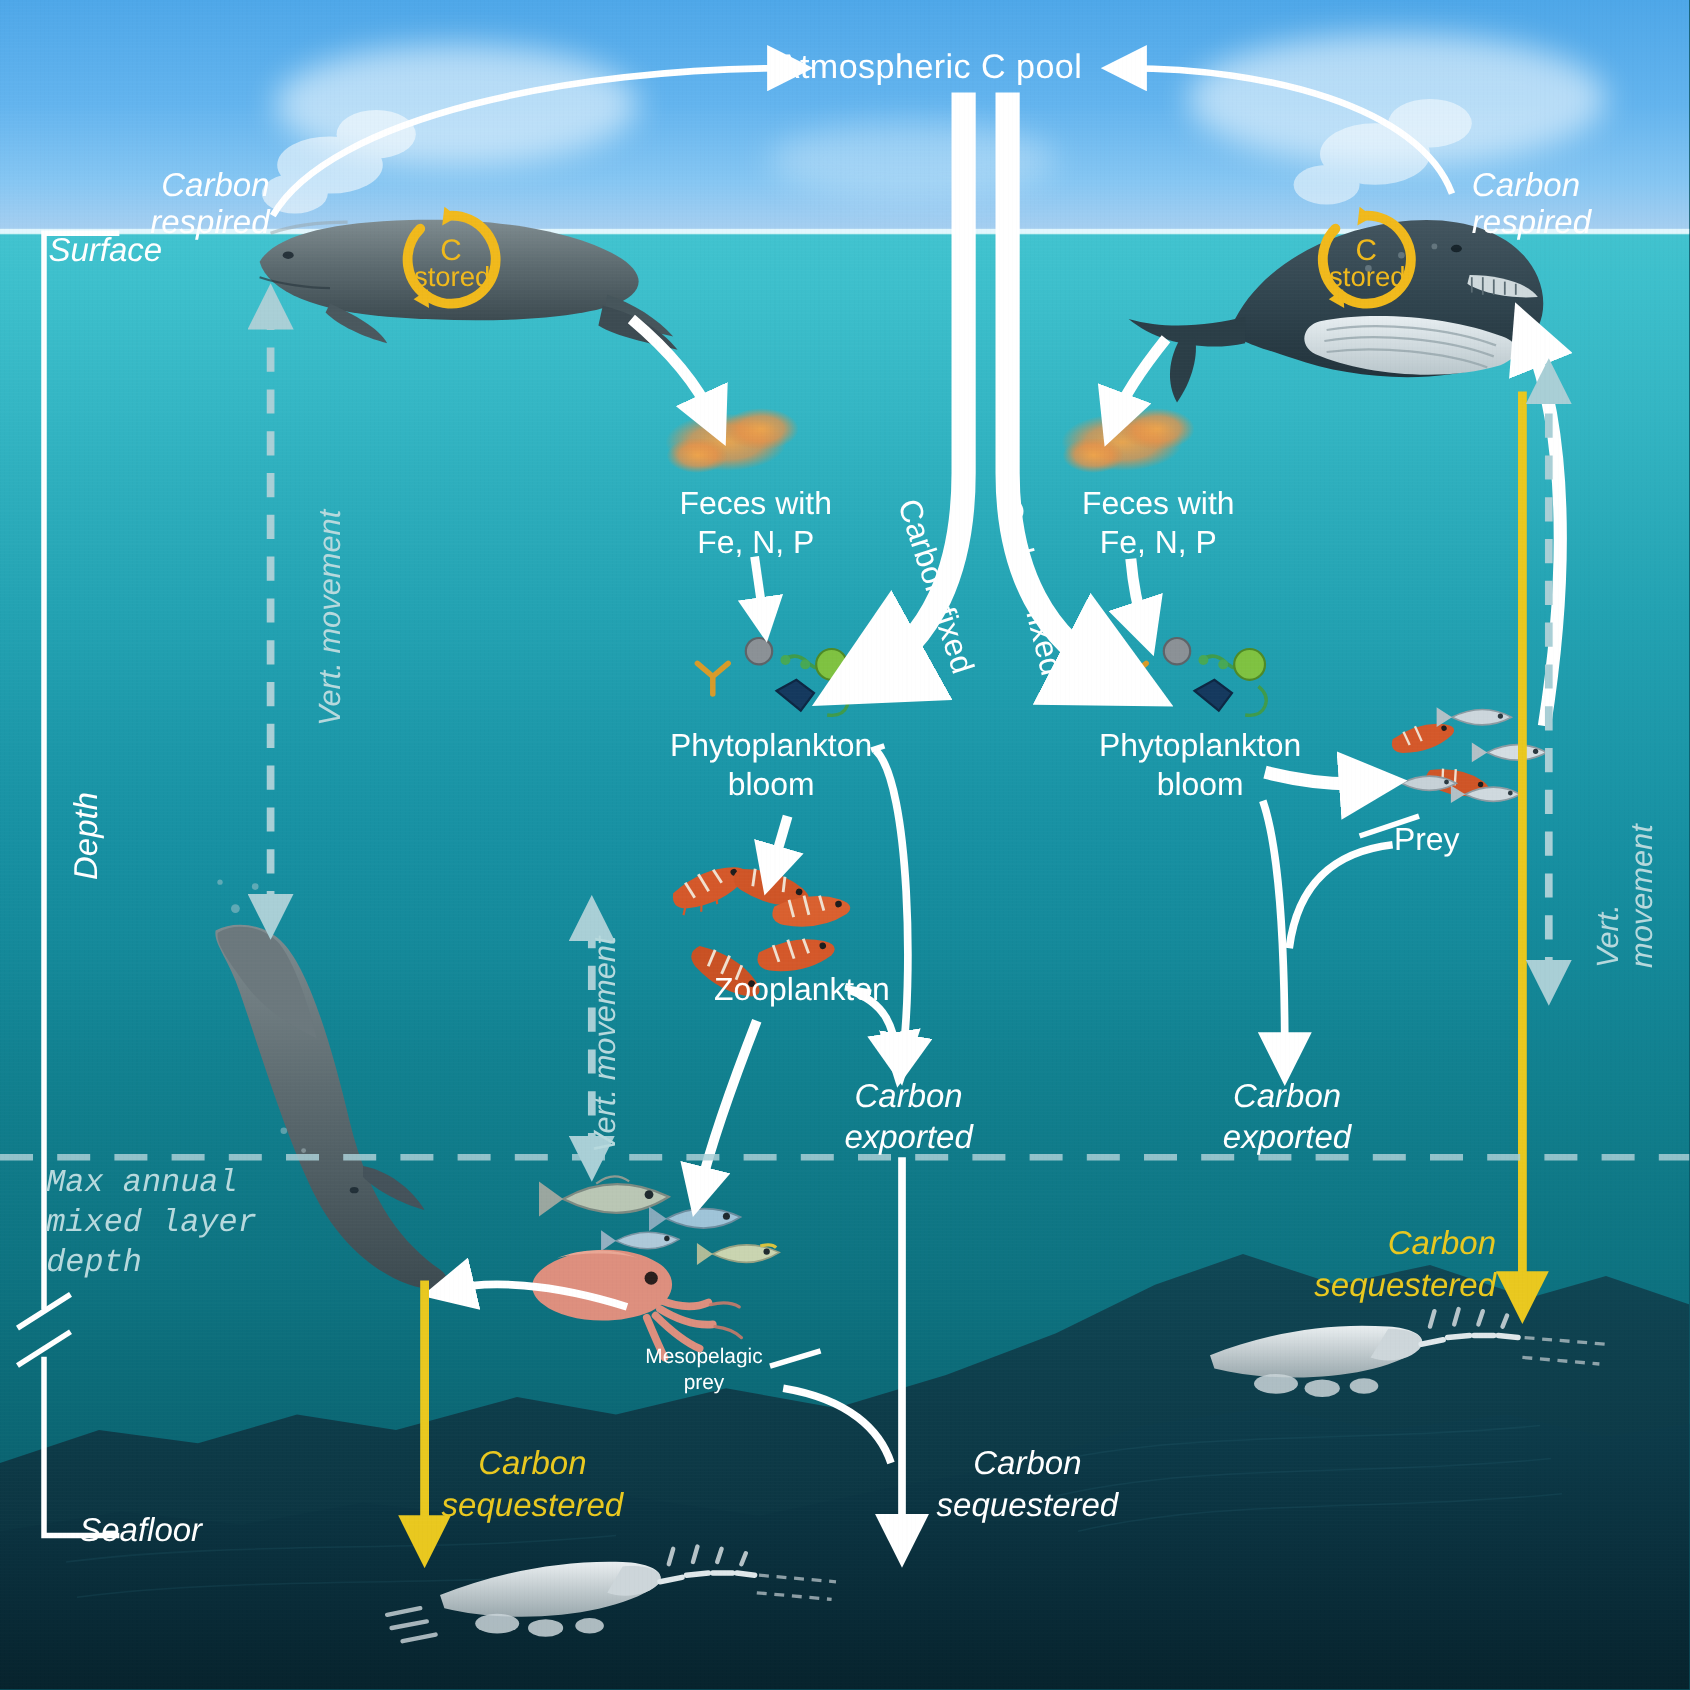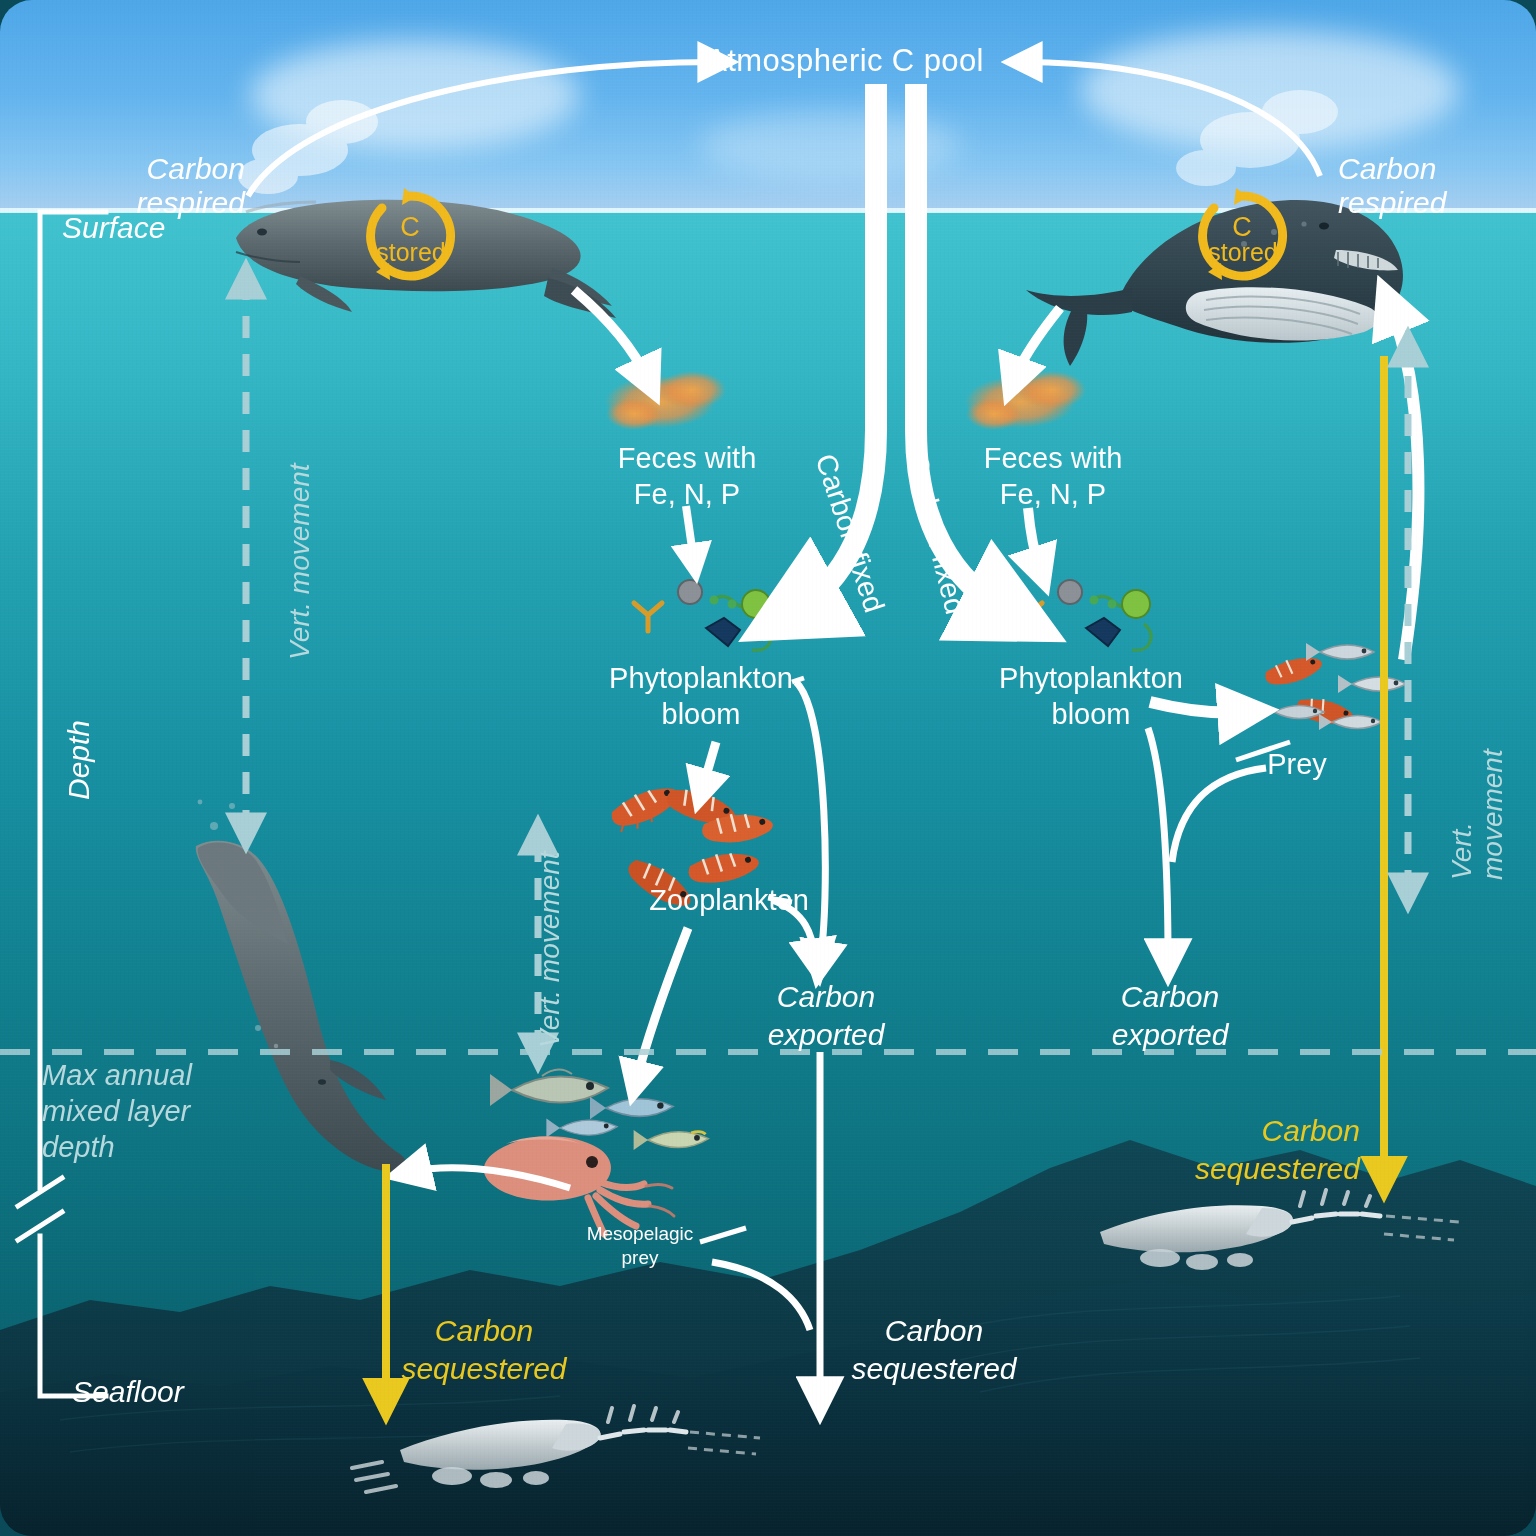--- a/index.html
+++ b/index.html
@@ -1,20 +1,19 @@
 <!DOCTYPE html>
 <html><head>
 <meta charset="utf-8">
 <style>
   html,body{margin:0;padding:0;background:#0b4a58;}
   #stage{
     position:relative;width:1536px;height:1536px;overflow:hidden;
     font-family:"Liberation Sans", sans-serif;
     background:#0d5f6e;
-    border-radius:32px;
   }
   
   .sky{
     position:absolute;left:0;top:0;width:1536px;height:212px;
     background:linear-gradient(180deg,#4ea7e8 0%,#63b4ee 45%,#86c6f2 78%,#a8cff0 100%);
   }
   .cloud{position:absolute;border-radius:50%;background:rgba(255,255,255,.55);filter:blur(14px);}
   .surface-line{
     position:absolute;left:0;top:208px;width:1536px;height:5px;
     background:rgba(235,253,255,.85);
@@ -511,27 +510,27 @@
   </svg>
 
   <div class="lbl c" style="left:700px;top:44px;width:290px;font-size:31px;letter-spacing:.4px;">Atmospheric C pool</div>
 
   <div class="lbl it r" style="left:30px;top:152px;width:215px;font-size:30px;">Carbon
 respired</div>
 
   <div class="lbl it" style="left:1338px;top:152px;width:220px;font-size:30px;">Carbon
 respired</div>
 
-  <div class="lbl it" style="left:62px;top:211px;font-size:30px;">Surface</div>
+  <div class="lbl it" style="left:44px;top:211px;font-size:30px;">Surface</div>
 
   <div class="lbl it" style="left:62px;top:1375px;font-size:30px;margin-left:10px;">Seafloor</div>
 
   <div class="lbl it rot90" style="left:62px;top:800px;font-size:30px;">Depth</div>
 
-  <div class="lbl it muted" style="left:42px;top:1058px;width:230px;font-size:29px;line-height:1.24;">Max annual
+  <div class="lbl it muted" style="left:42px;top:1058px;width:230px;font-size:29px;line-height:1.24;font-family:Liberation Mono, monospace;">Max annual
 mixed layer
 depth</div>
 
   <div class="lbl c gold" style="left:380px;top:212px;width:60px;font-size:27px;color:#f0b91c;">C</div>
   <div class="lbl c gold" style="left:370px;top:238px;width:82px;font-size:25px;color:#f0b91c;">stored</div>
   <div class="lbl c gold" style="left:1212px;top:212px;width:60px;font-size:27px;color:#f0b91c;">C</div>
   <div class="lbl c gold" style="left:1202px;top:238px;width:82px;font-size:25px;color:#f0b91c;">stored</div>
 
   <div class="lbl c" style="left:578px;top:440px;width:218px;font-size:29px;line-height:1.25;">Feces with
 Fe, N, P</div>

